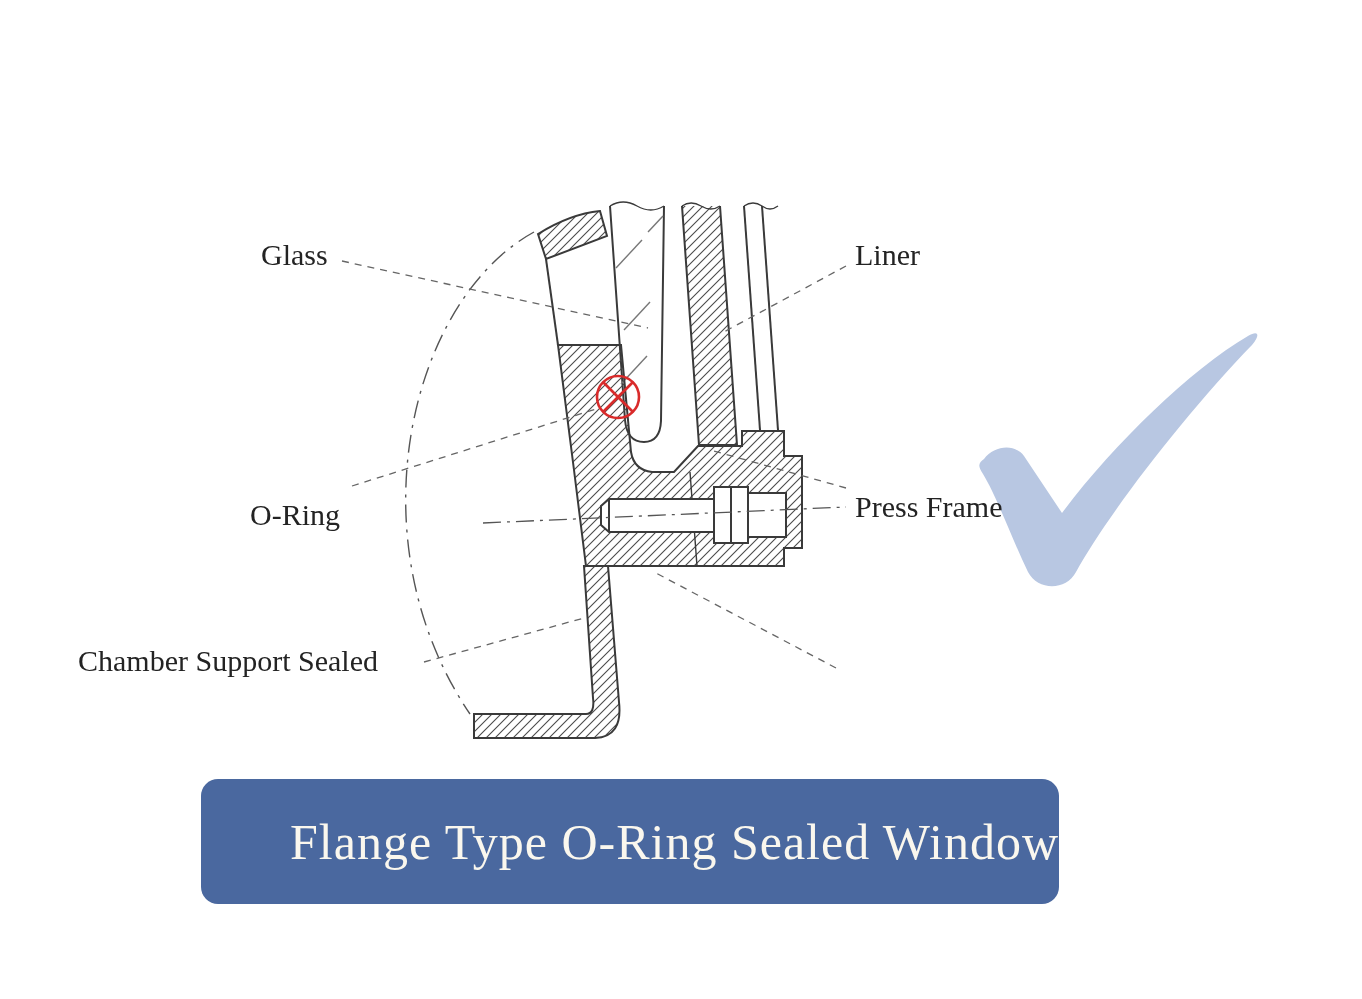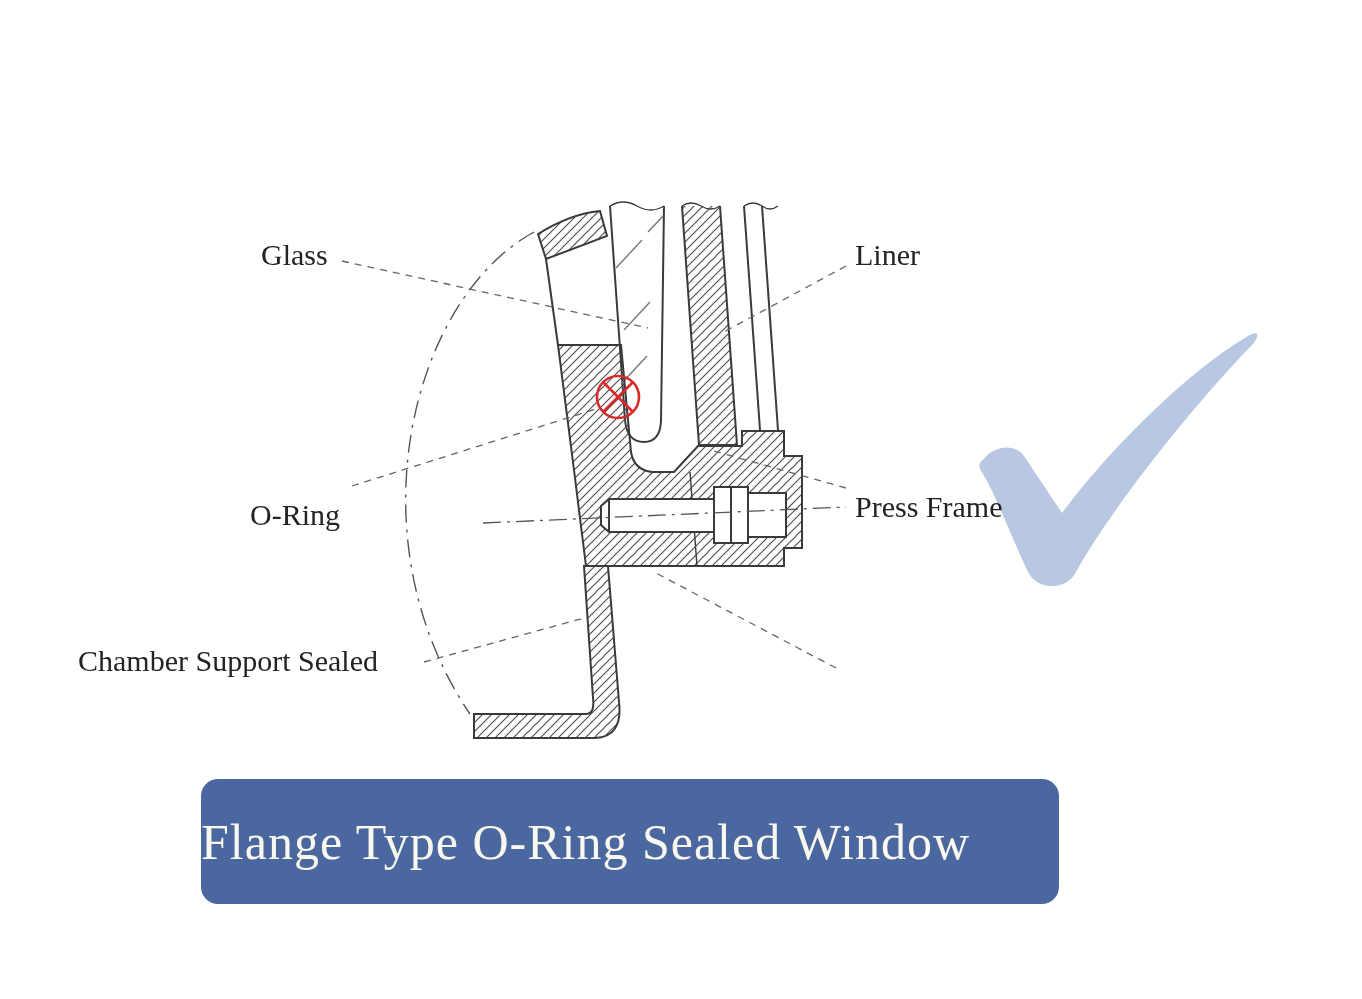--- a/index.html
+++ b/index.html
@@ -18,21 +18,21 @@
     white-space:nowrap;
     font-family:"Liberation Serif", serif;
   }
   .lbl.italic{}
   .banner{
     position:absolute;
     left:201px;top:779px;
     width:858px;height:125px;
     background:#4a689f;
     border-radius:17px;
-    display:flex;align-items:center;justify-content:flex-start;
+    display:flex;align-items:center;justify-content:flex-end;
   }
   .banner-title{
     color:#faf7ee;
     font-size:50px;
     letter-spacing:1px;
     font-family:"Liberation Serif", serif;
   }
 </style>
 </head>
 <body>

